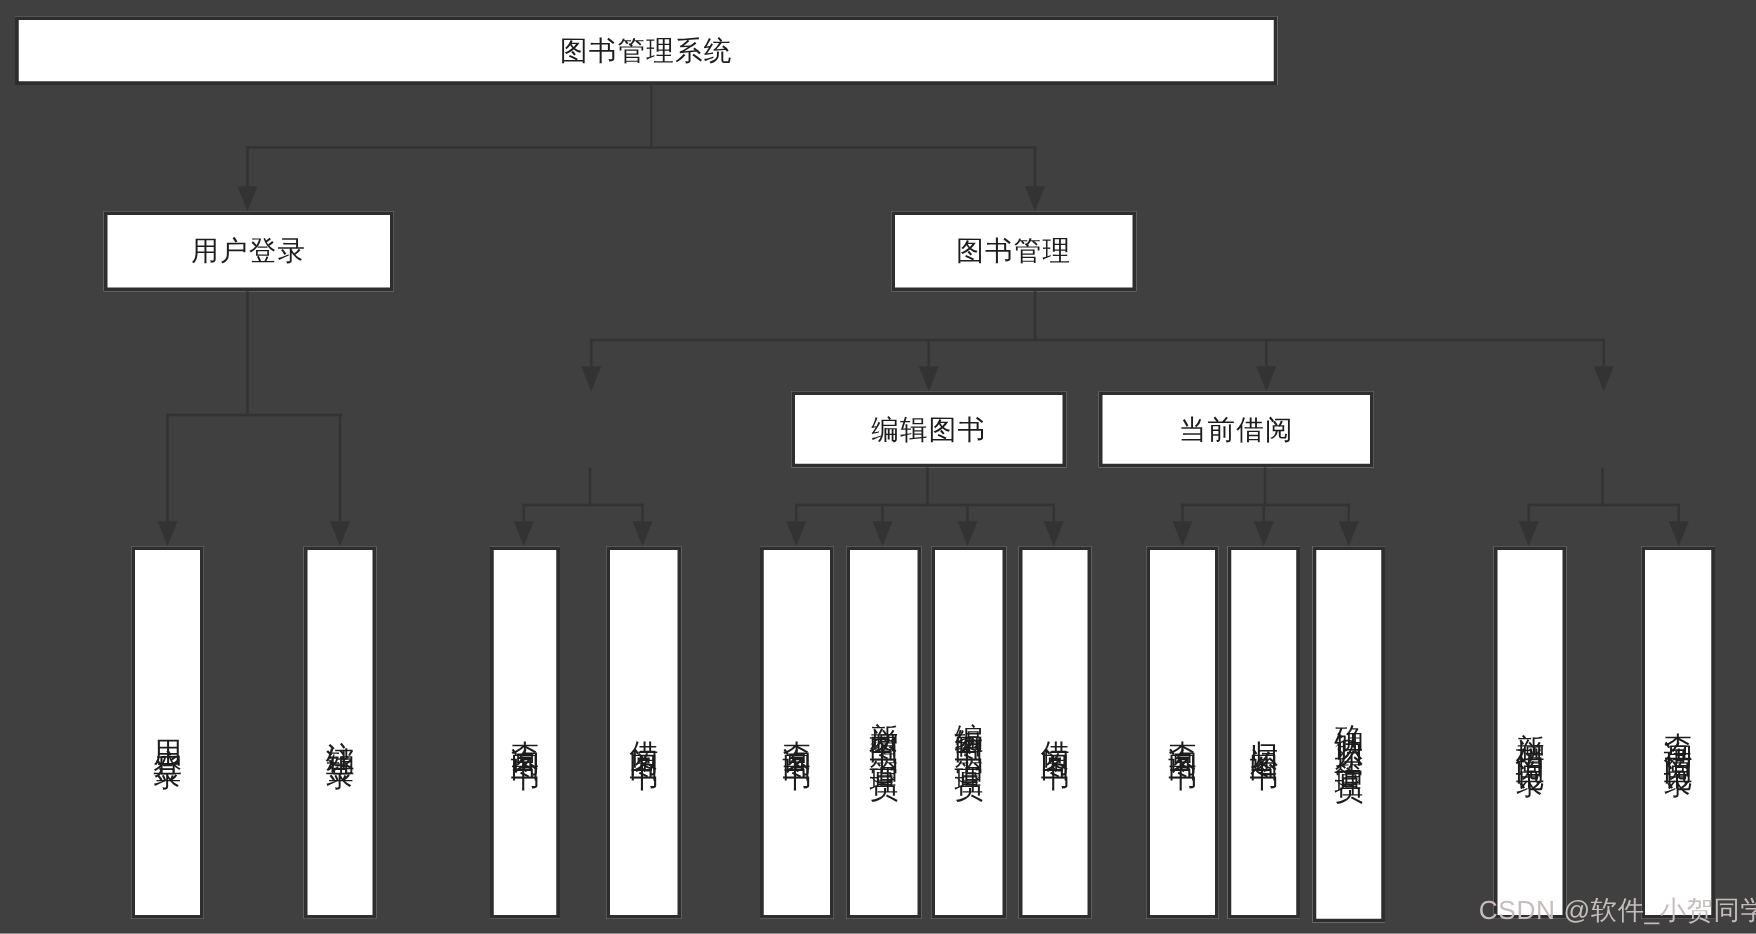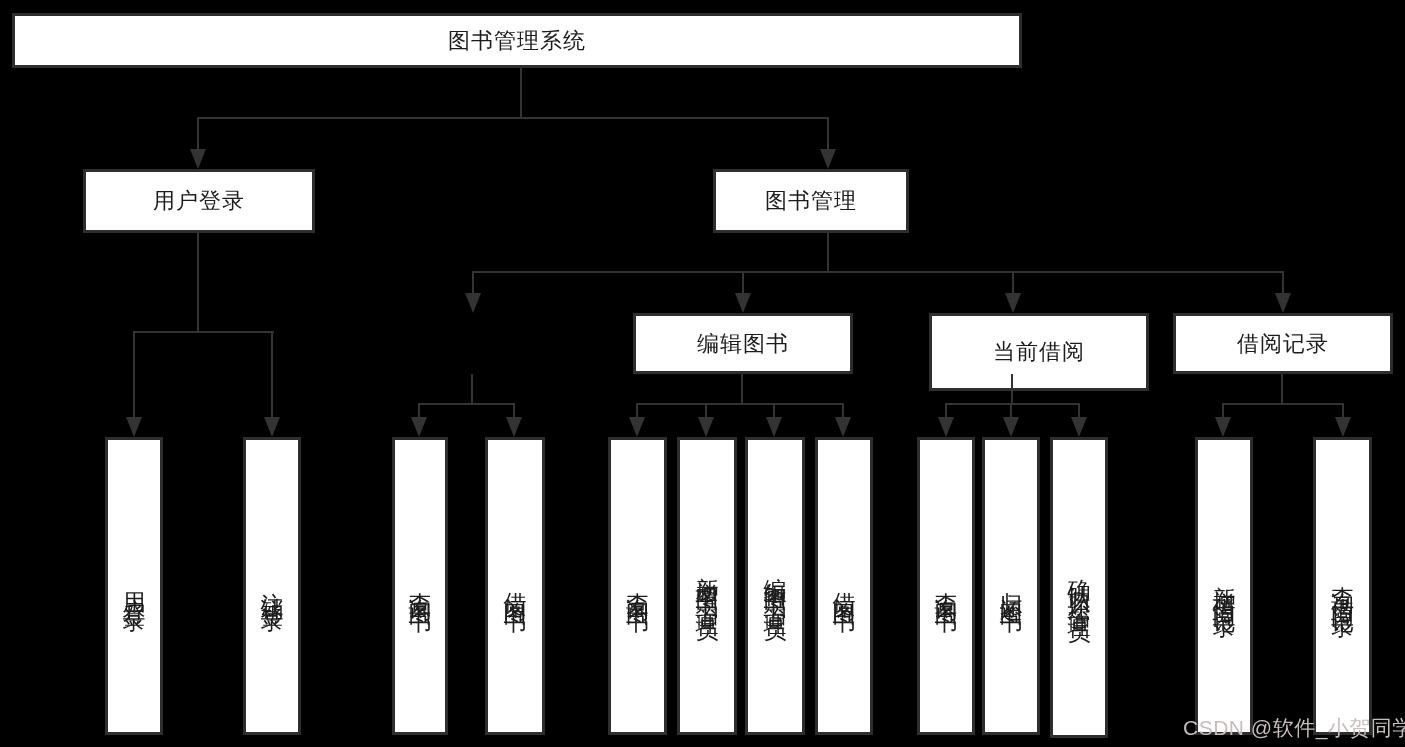--- a/index.html
+++ b/index.html
@@ -1,17 +1,17 @@
 <!DOCTYPE html>
 <html><head>
 <meta charset="utf-8">
 <style>
   html,body { margin:0; padding:0; background:#fff; }
   .canvas {
-    position:relative; width:1405px; height:747px; background:#000000;
+    position:relative; width:1405px; height:747px; background:#404040;
     font-family:"Liberation Sans", sans-serif; overflow:hidden; color:#1c1c1c;
   }
   .box {
     position:absolute; box-sizing:border-box; background:#ffffff;
     border:3px solid #2e2e2e; display:flex; align-items:center; justify-content:center;
   }
   .hnode { font-size:22px; letter-spacing:1px; }
   .vtext {
     writing-mode:vertical-rl; text-orientation:mixed;
     font-size:23px; letter-spacing:6px; line-height:1; white-space:nowrap;
@@ -64,25 +64,22 @@
   <div class="line" style="left:742px;top:271px;width:2px;height:22px"></div>
   <div class="arrowhead" style="left:735px;top:293px"></div>
   <div class="line" style="left:1012px;top:271px;width:2px;height:22px"></div>
   <div class="arrowhead" style="left:1005px;top:293px"></div>
   <div class="line" style="left:1282px;top:271px;width:2px;height:22px"></div>
   <div class="arrowhead" style="left:1275px;top:293px"></div>
 
   <div class="box hnode" style="left:633px;top:313px;width:220px;height:61px">
     <span>编辑图书</span>
   </div>
-  <div class="box hnode" style="left:929px;top:313px;width:220px;height:78px">
+  <div class="box hnode" style="left:879px;top:313px;width:220px;height:61px">
     <span>当前借阅</span>
-  </div>
-  <div class="box hnode" style="left:1173px;top:313px;width:220px;height:61px">
-    <span>借阅记录</span>
   </div>
 
   <div class="line" style="left:471px;top:374px;width:2px;height:31px"></div>
   <div class="line" style="left:418px;top:403px;width:97px;height:2px"></div>
   <div class="line" style="left:418px;top:403px;width:2px;height:14px"></div>
   <div class="arrowhead" style="left:411px;top:417px"></div>
   <div class="line" style="left:513px;top:403px;width:2px;height:14px"></div>
   <div class="arrowhead" style="left:506px;top:417px"></div>
 
   <div class="line" style="left:741px;top:374px;width:2px;height:31px"></div>

